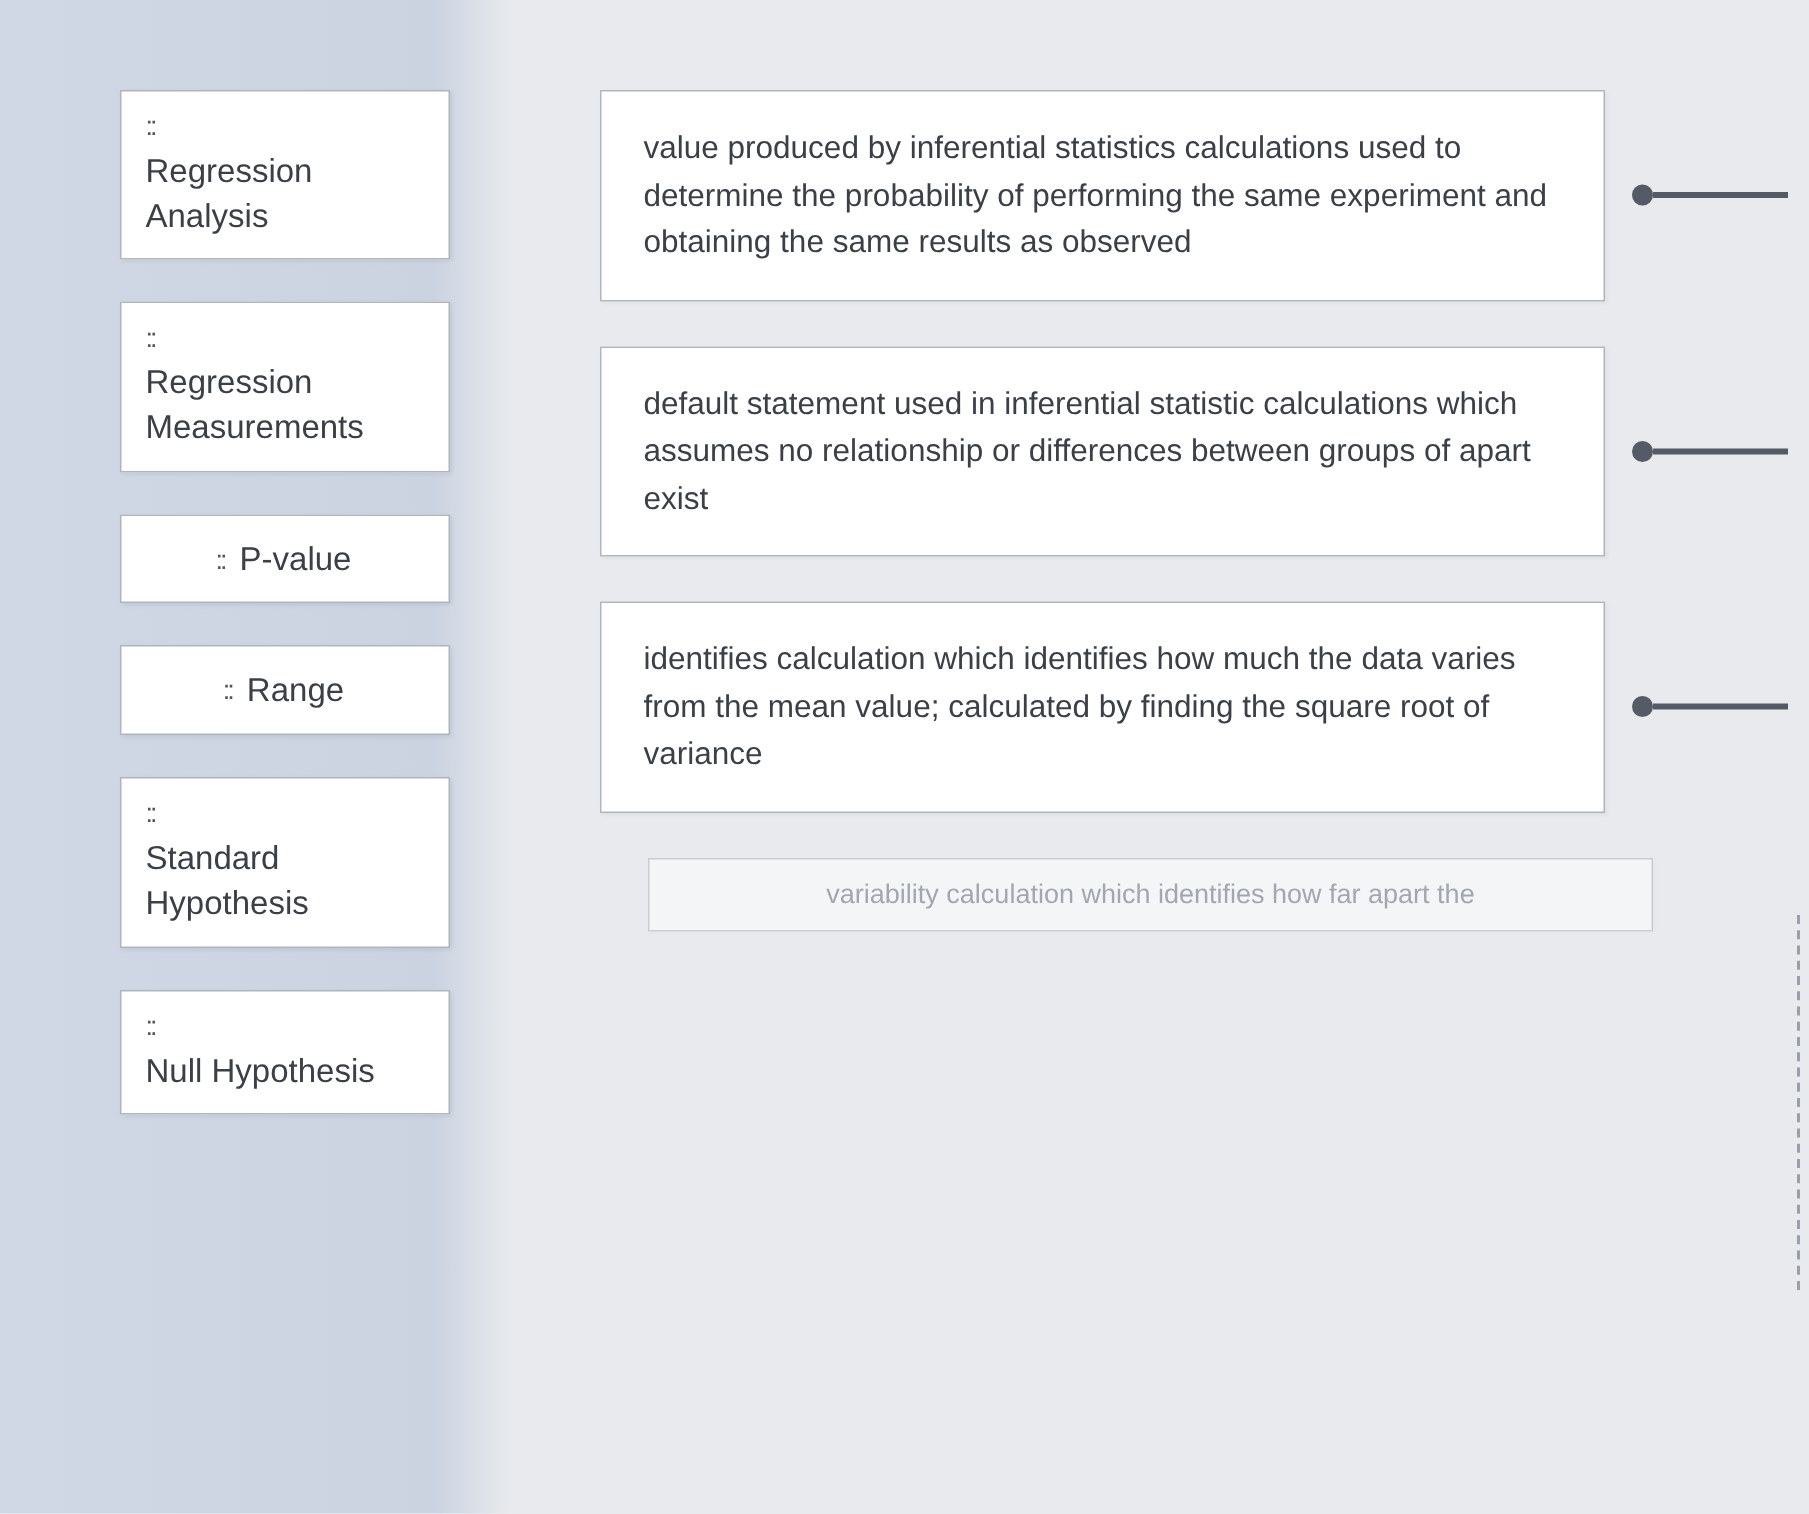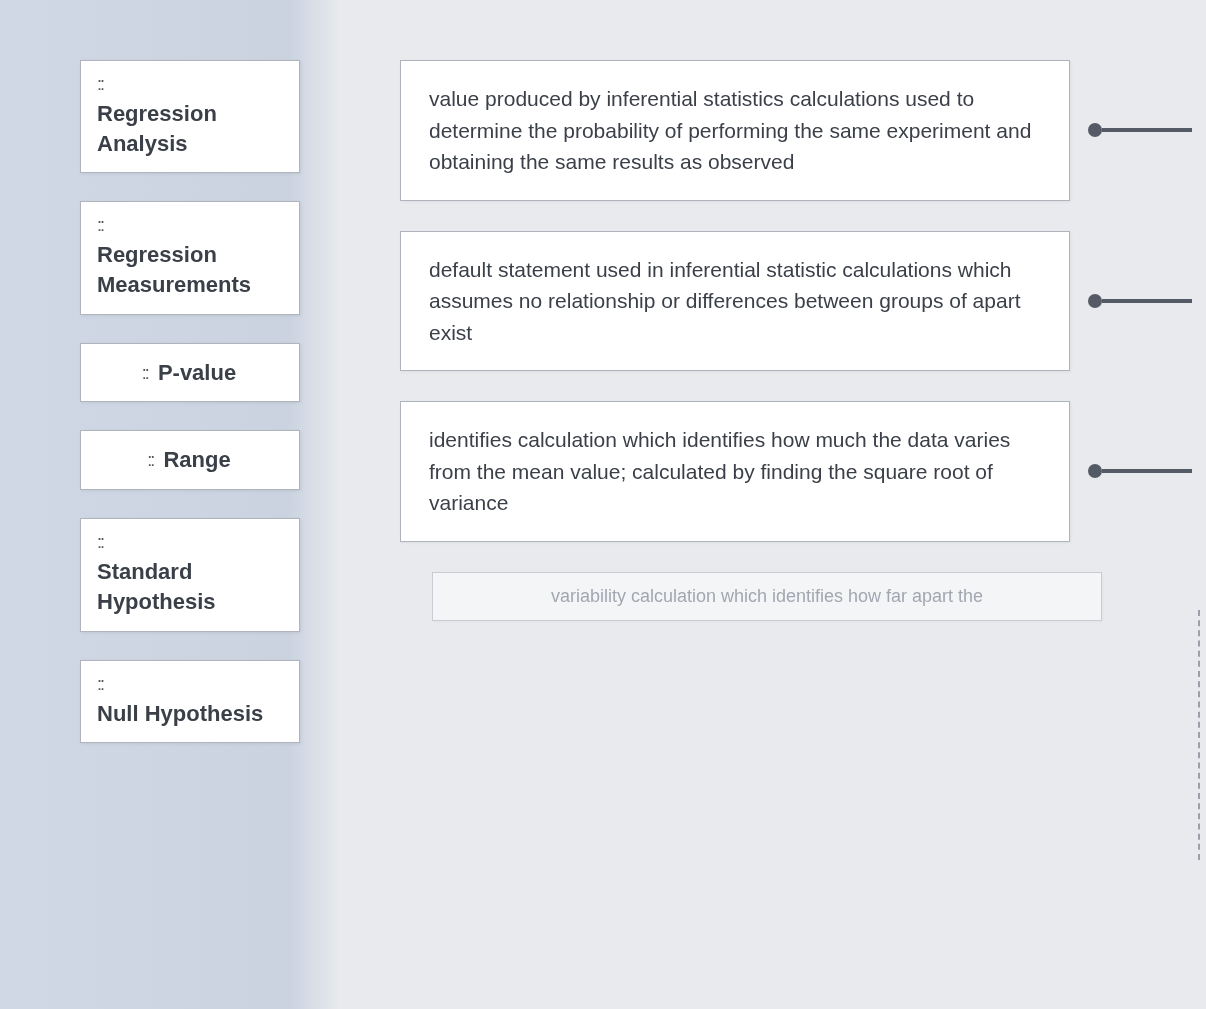--- a/index.html
+++ b/index.html
@@ -47,21 +47,20 @@
       margin-bottom: 6px;
       user-select: none;
     }
     .term-card.inline .drag-handle {
       margin-bottom: 0;
     }
     .term-label {
       color: #3a3f48;
       font-size: 22px;
       line-height: 1.35;
-      font-weight: bold;
     }
     .main {
       flex: 1;
       padding: 60px 0 40px 60px;
       display: flex;
       flex-direction: column;
       gap: 30px;
     }
     .def-row {
       display: flex;

